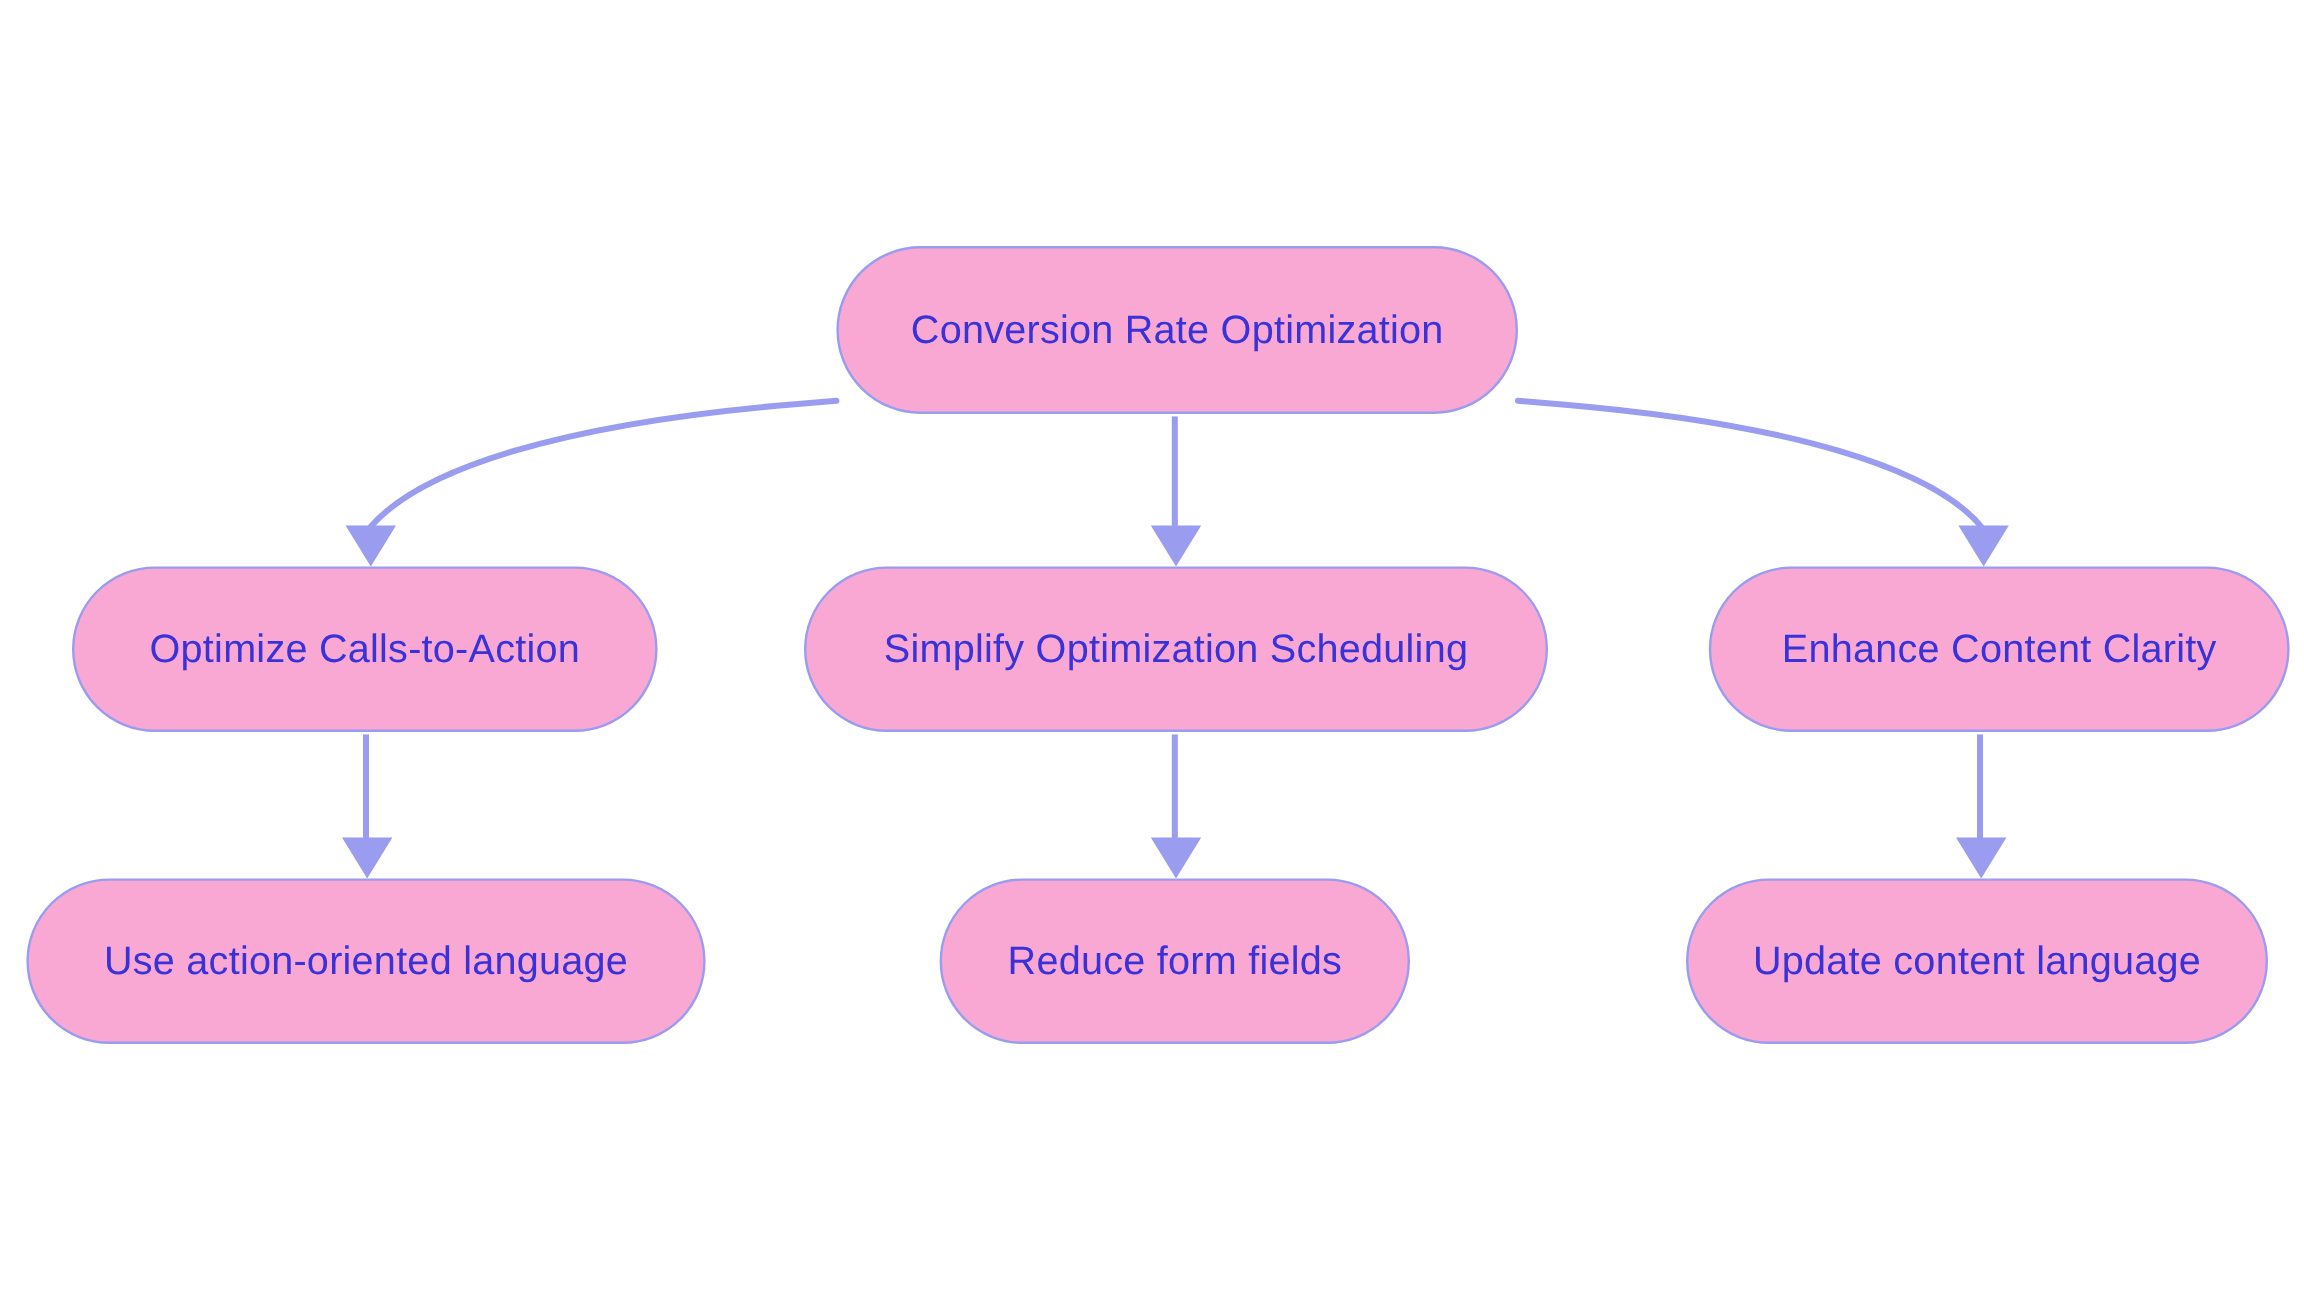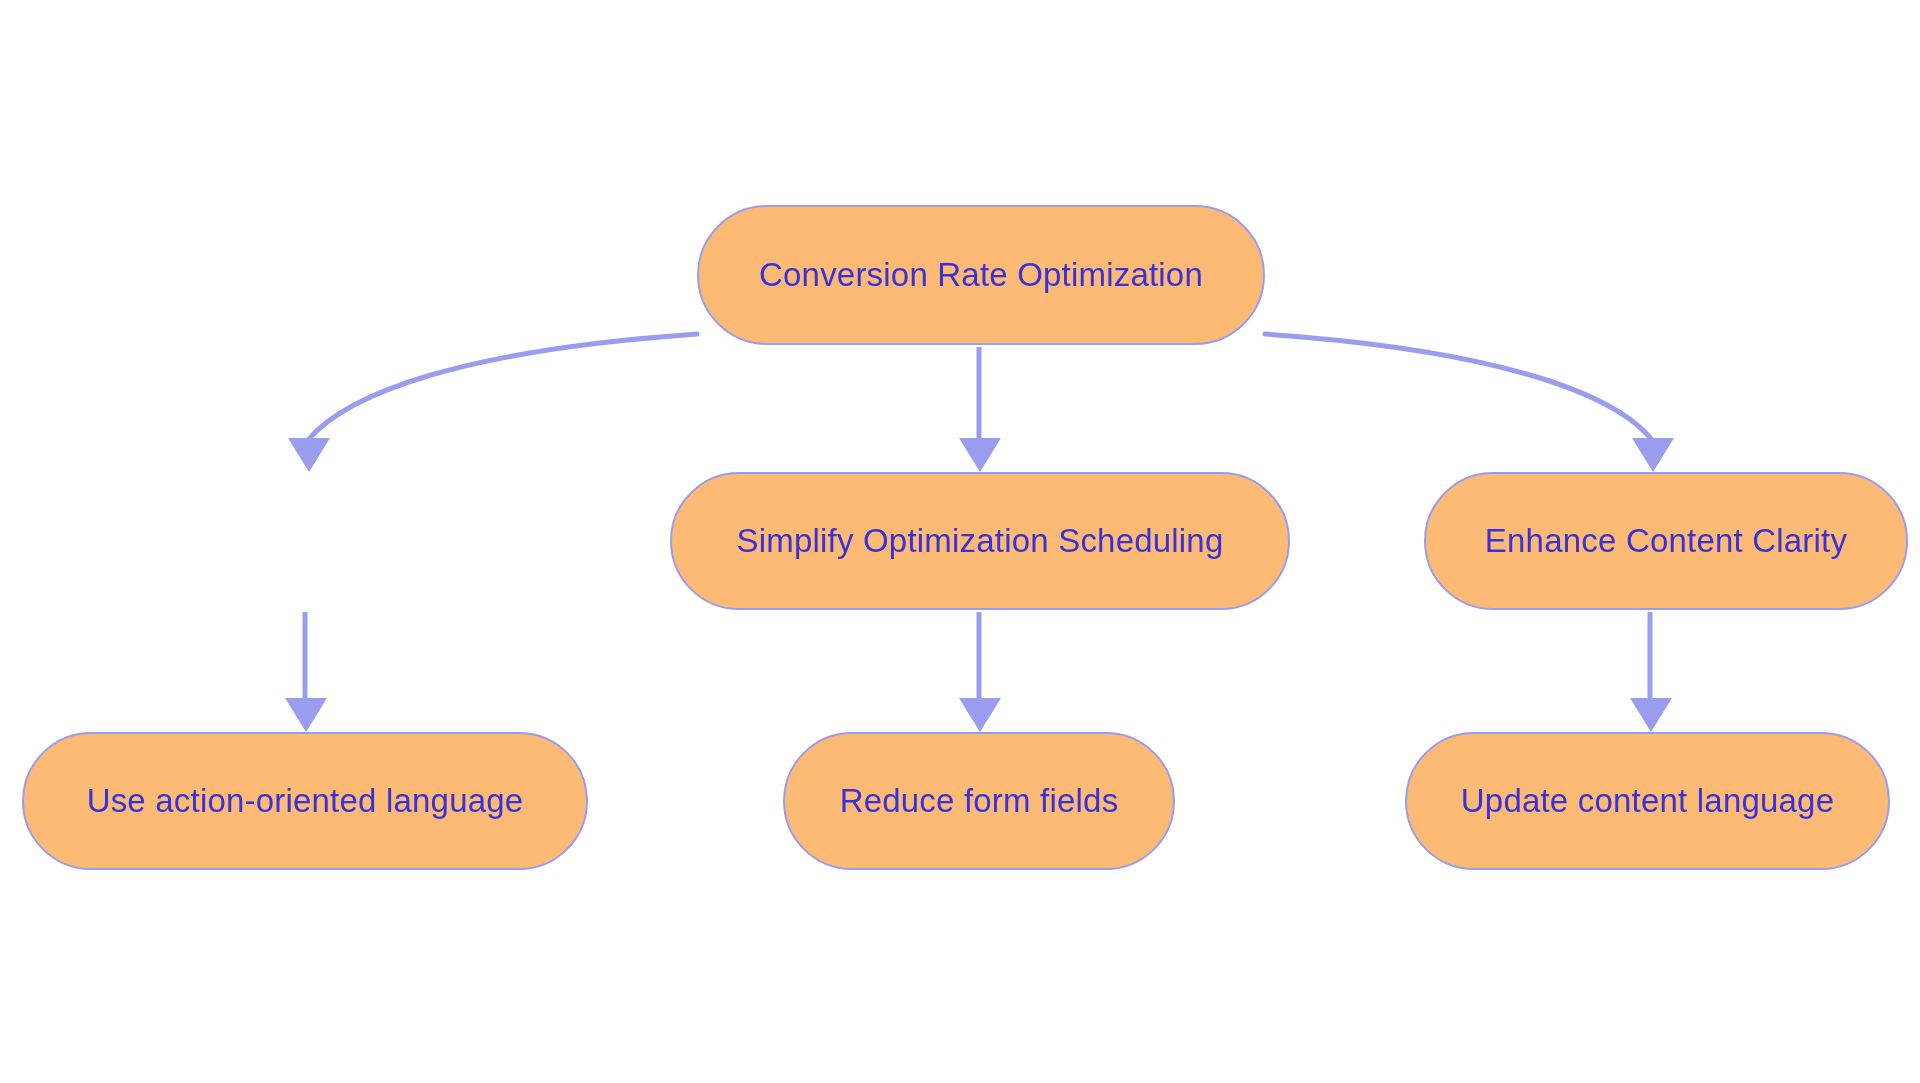--- a/index.html
+++ b/index.html
@@ -27,21 +27,21 @@
     width: 1920px;
     height: 1083px;
     pointer-events: none;
   }
   .node {
     position: absolute;
     box-sizing: border-box;
     display: flex;
     align-items: center;
     justify-content: center;
-    background: #fdba74;
+    background: #f9a8d4;
     border: 2px solid #9a9cf0;
     border-radius: 999px;
     text-align: center;
   }
   .node-label {
     color: #3832d8;
     font-family: "Liberation Sans", sans-serif;
     font-size: 33px;
     font-weight: 400;
     letter-spacing: 0.2px;
@@ -134,20 +134,23 @@
     <g>
       <line x1="1650" y1="612" x2="1650" y2="700" stroke="#9a9cf0" stroke-width="5" stroke-linecap="butt"></line>
       <polygon points="1630,698 1672,698 1651,732" fill="#9a9cf0"></polygon>
     </g>
   </svg>
 
   <div class="node" id="node-root">
     <span class="node-label">Conversion Rate Optimization</span>
   </div>
 
+  <div class="node" id="node-l2-0">
+    <span class="node-label">Optimize Calls-to-Action</span>
+  </div>
 
   <div class="node" id="node-l2-1">
     <span class="node-label">Simplify Optimization Scheduling</span>
   </div>
 
   <div class="node" id="node-l2-2">
     <span class="node-label">Enhance Content Clarity</span>
   </div>
 
   <div class="node" id="node-l3-1">

